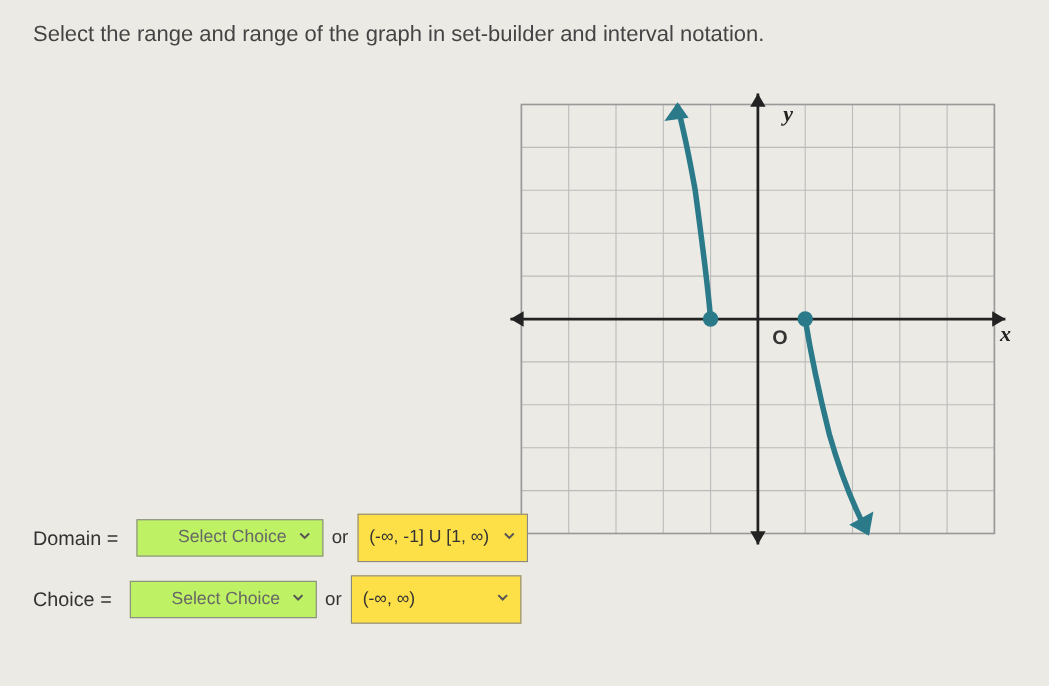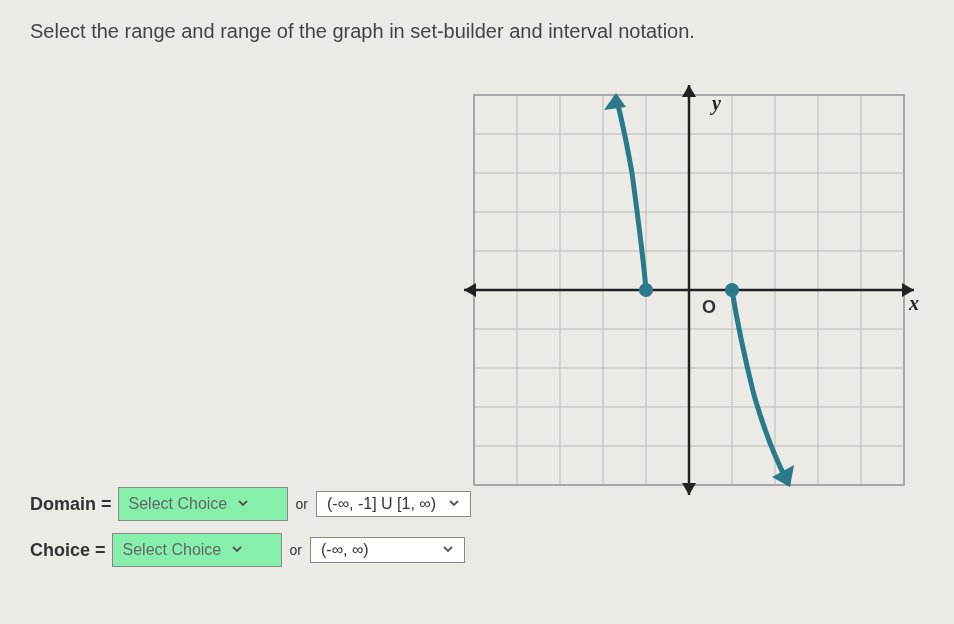--- a/index.html
+++ b/index.html
@@ -30,54 +30,53 @@
       bottom: 45px;
     }
     .answer-row {
       display: flex;
       align-items: center;
       margin-bottom: 12px;
       font-size: 18px;
       color: #333;
     }
     .answer-label {
-      margin-right: 6px;
-      font-weight: bold;
+      margin-right: 16px;
     }
     .select-box {
       display: inline-flex;
       align-items: center;
-      justify-content: flex-start;
+      justify-content: flex-end;
       border: 1.5px solid #888;
-      background: #86efac;
+      background: #bef264;
       padding: 5px 10px;
       min-width: 170px;
       height: 34px;
       font-size: 16px;
       color: #666;
       cursor: pointer;
     }
     .select-box .chevron {
       margin-left: 10px;
       color: #555;
     }
     .or-text {
       margin: 0 8px;
-      font-size: 14px;
+      font-size: 17px;
       color: #333;
     }
     .interval-box {
       display: inline-flex;
       align-items: center;
       justify-content: space-between;
       border: 1.5px solid #888;
-      background: #ffffff;
+      background: #fde047;
       padding: 5px 10px;
       min-width: 155px;
-      height: 26px;
+      height: 44px;
       font-size: 16px;
       color: #333;
       cursor: pointer;
     }
     svg .grid-line { stroke: #bbb; stroke-width: 1; }
     svg .grid-border { stroke: #999; stroke-width: 1.5; fill: none; }
     svg .axis-line { stroke: #222; stroke-width: 2.5; }
     svg .arrow { fill: #222; }
     svg .curve { stroke: #2a7a8a; stroke-width: 5; fill: none; stroke-linecap: round; }
     svg .curve-arrow { fill: #2a7a8a; }

